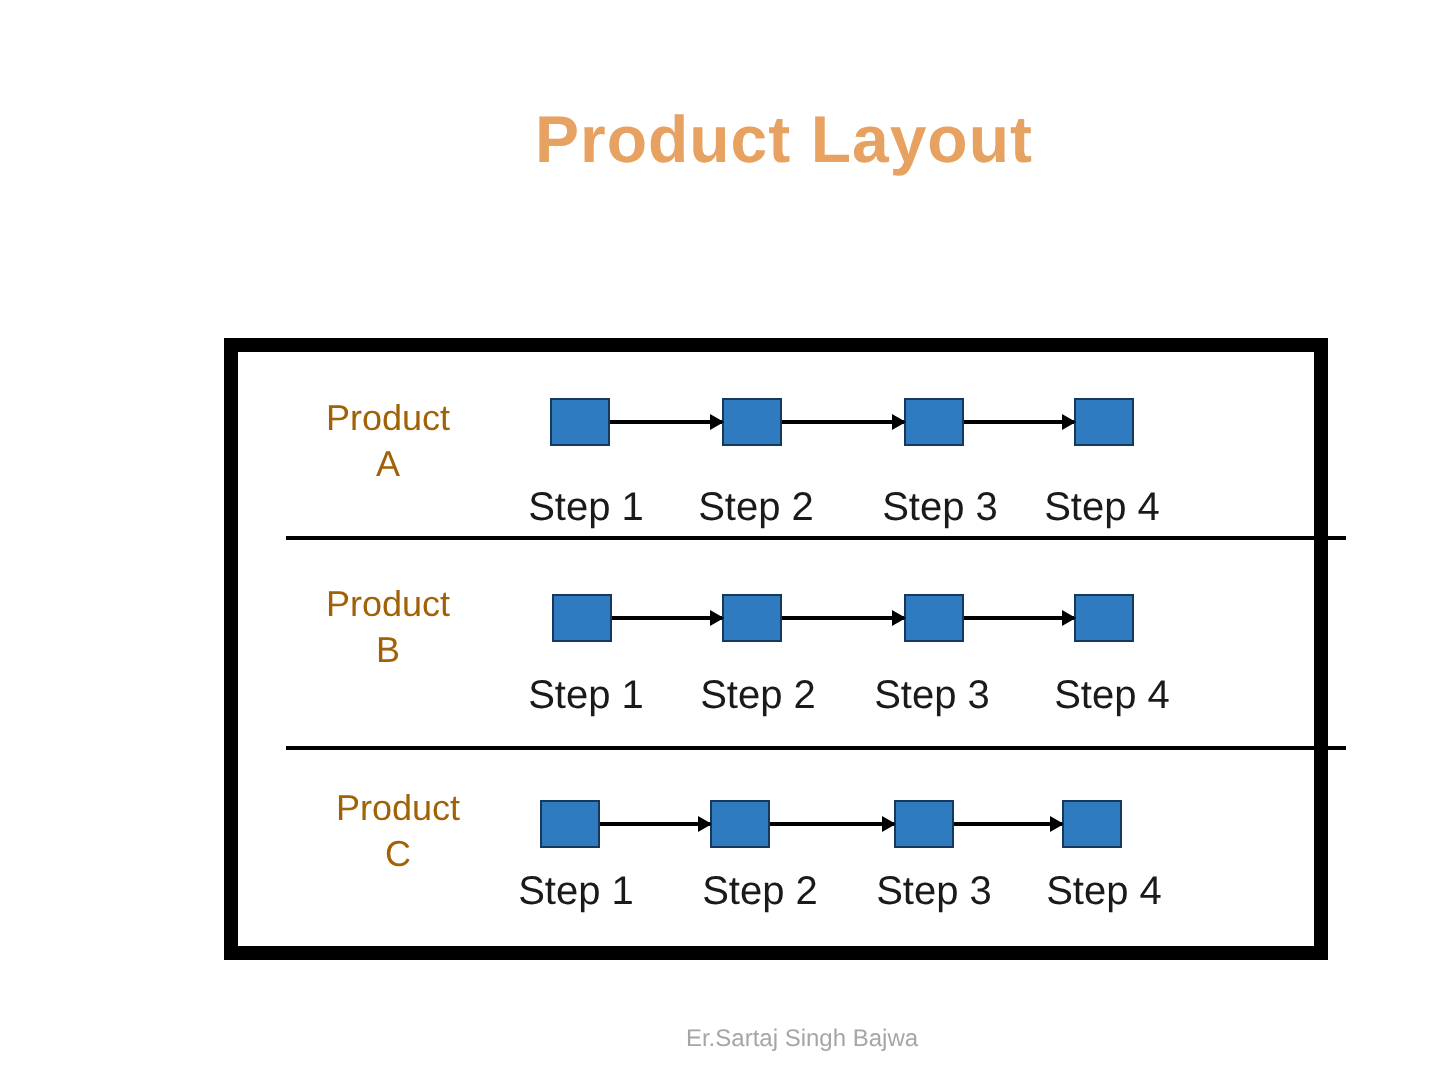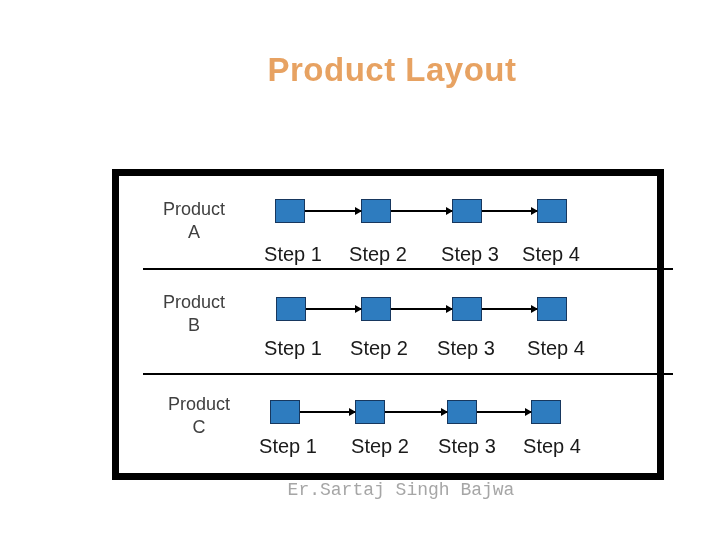--- a/index.html
+++ b/index.html
@@ -33,21 +33,21 @@
     left: 115px; width: 530px; height: 2px;
     background: var(--line-color, #000);
   }
   .divider.d1 { top: 268px; }
   .divider.d2 { top: 373px; }
   .product-label {
     position: absolute;
     width: 80px;
     text-align: center;
     font-size: 18px; line-height: 23px;
-    color: #404040;
+    color: #a16207;
   }
   .product-label.pa { left: 126px; top: 198px; }
   .product-label.pb { left: 126px; top: 291px; }
   .product-label.pc { left: 131px; top: 393px; }
   .pbox {
     position: absolute;
     width: 30px; height: 24px;
     background: var(--box-fill, #2E7CBF);
     border: 1px solid var(--box-border, #17375E);
     box-sizing: border-box;
@@ -69,26 +69,25 @@
   }
   .step-label {
     position: absolute;
     transform: translateX(-50%);
     font-size: 20px; line-height: 19px;
     color: #1a1a1a;
     white-space: nowrap;
   }
   .footer {
     position: absolute;
-    left: 373px; top: 480px;
+    left: 373px; top: 512px;
     transform: translateX(-50%);
-    font-size: 18px;
+    font-size: 12px;
     color: var(--footer-color, #A6A6A6);
     white-space: nowrap;
-    font-family: Liberation Mono, monospace;
   }
 </style>
 </head>
 <body>
 
 <div class="canvas">
 
   <div class="title">Product Layout</div>
 
   <div class="frame"></div>

